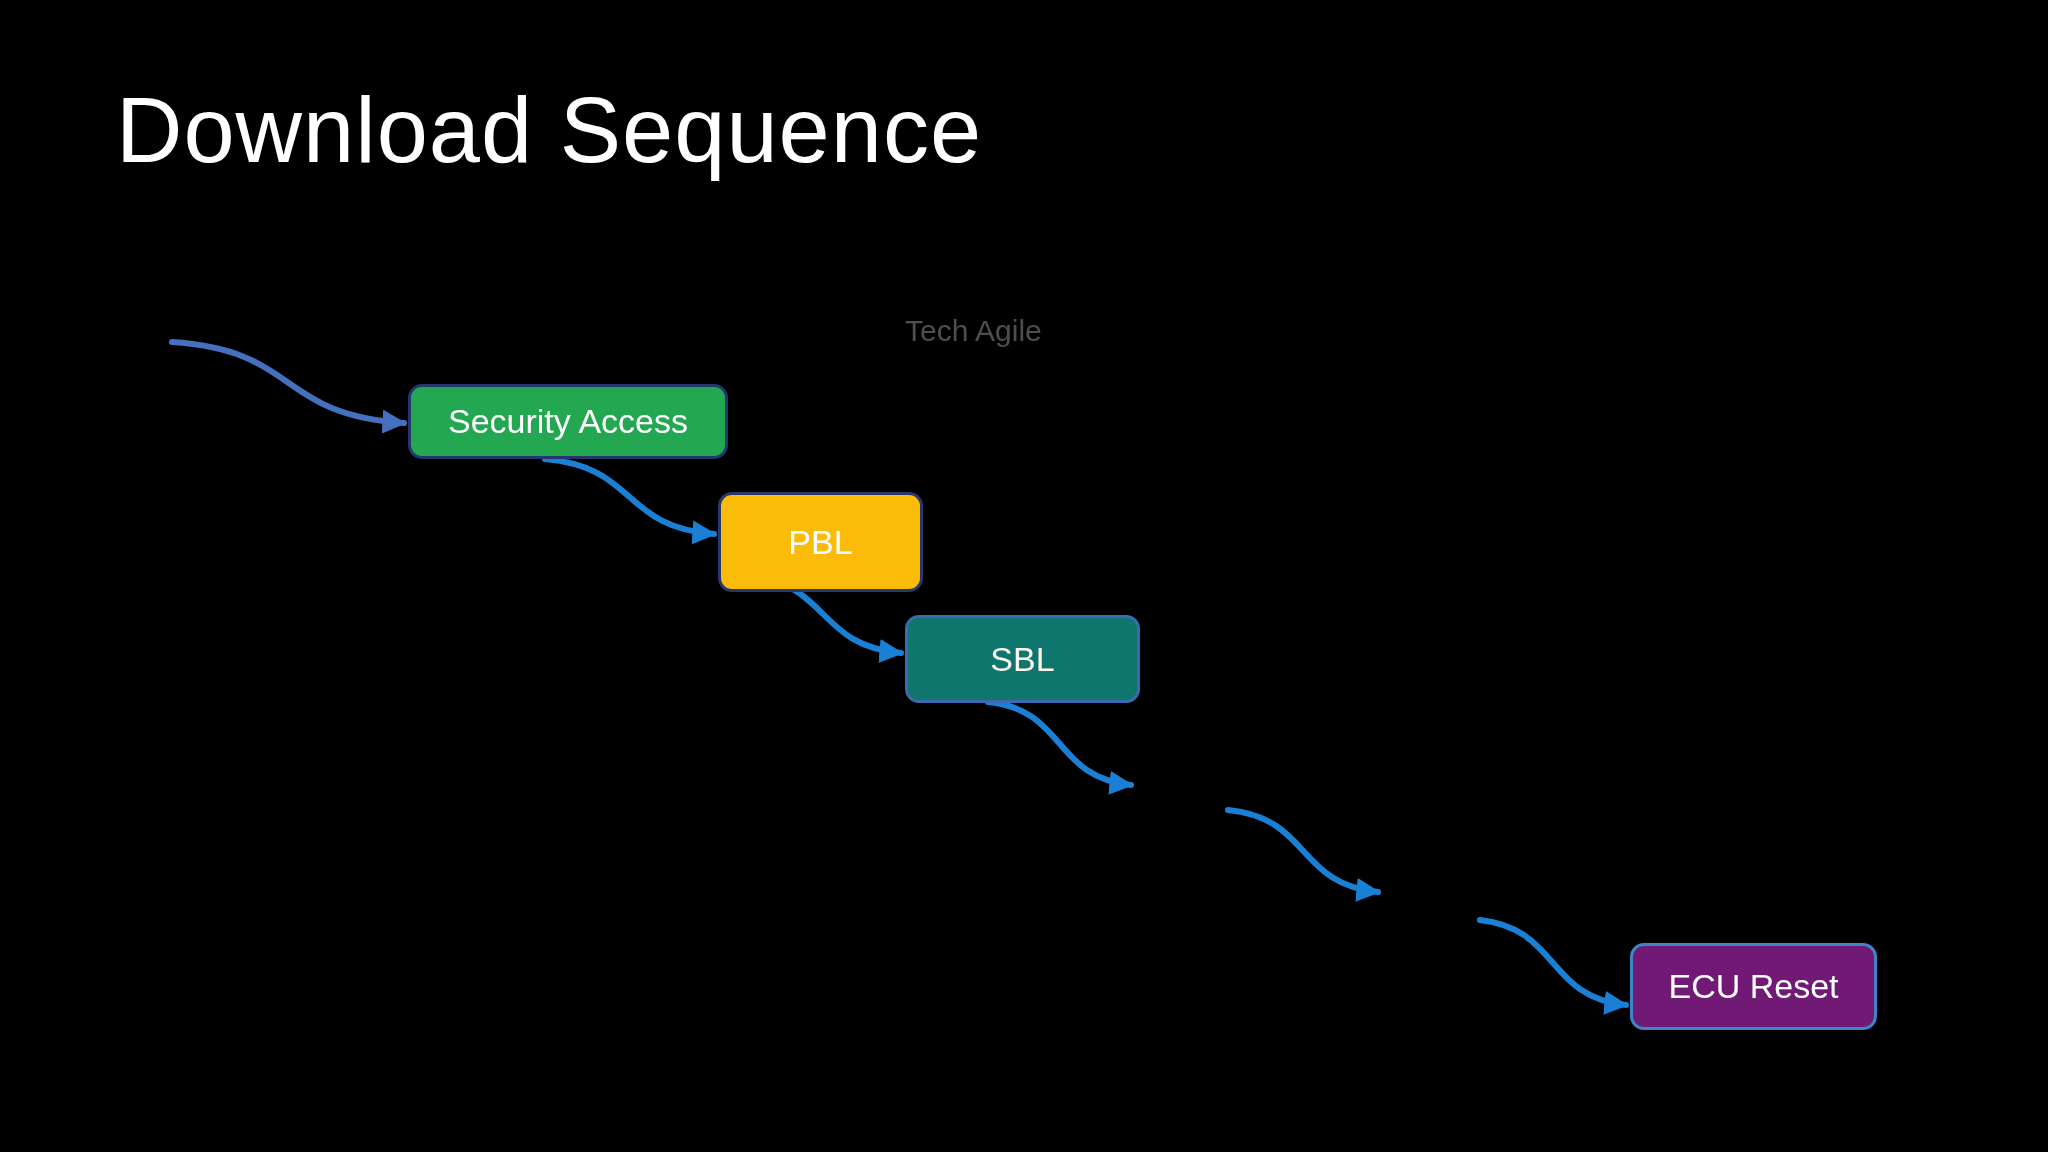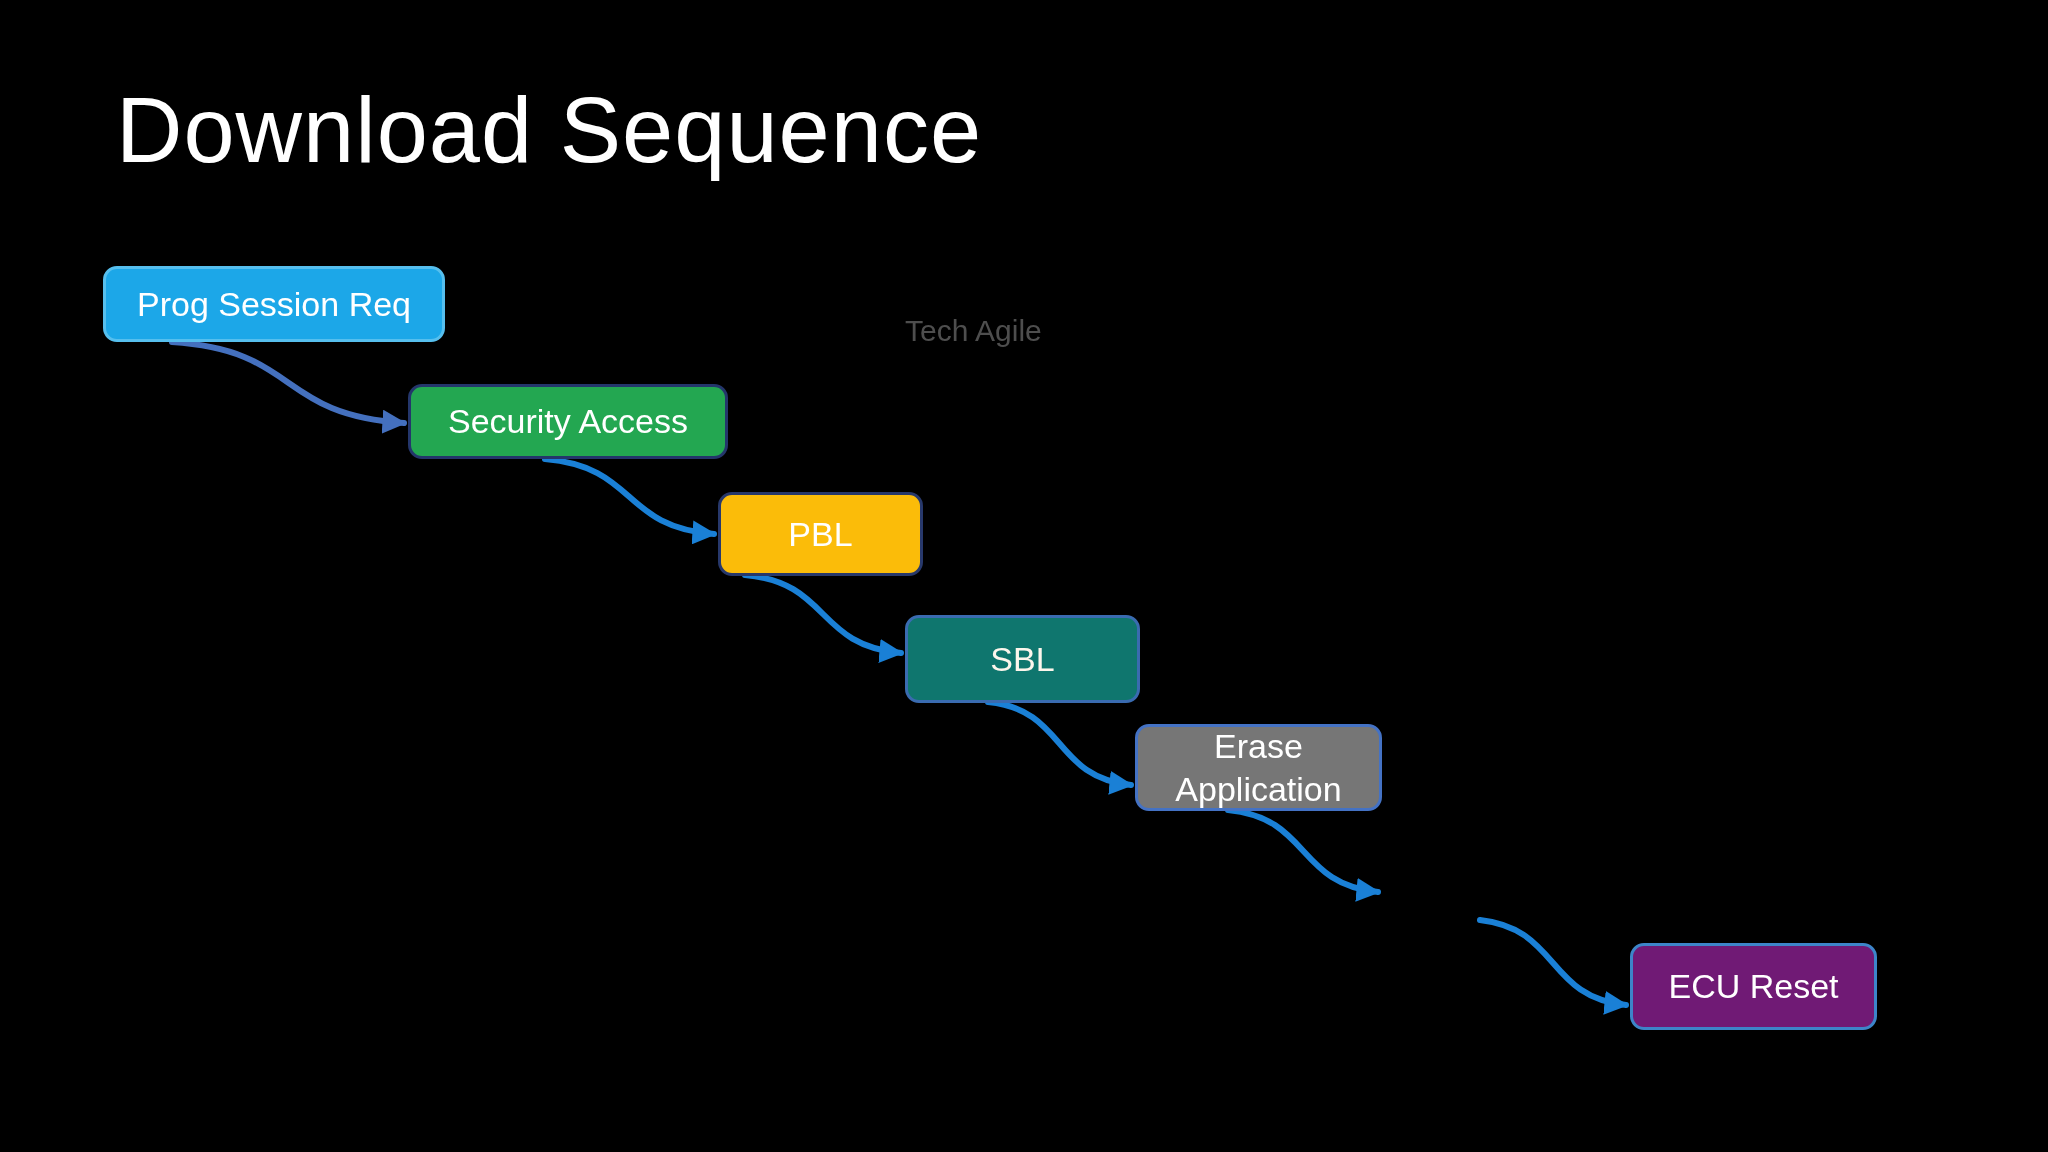--- a/index.html
+++ b/index.html
@@ -44,21 +44,21 @@
     font-size: 34px;
     display: flex;
     align-items: center;
     justify-content: center;
     text-align: center;
     line-height: 1.26;
     padding: 2px 10px;
   }
   .node-1 { left: 103px;  top: 266px; width: 342px; height: 76px; }
   .node-2 { left: 408px;  top: 384px; width: 320px; height: 75px; }
-  .node-3 { left: 718px;  top: 492px; width: 205px; height: 84px; }
+  .node-3 { left: 718px;  top: 492px; width: 205px; height: 100px; }
   .node-4 { left: 905px;  top: 615px; width: 235px; height: 88px; }
   .node-5 { left: 1135px; top: 724px; width: 247px; height: 87px; }
   .node-6 { left: 1382px; top: 834px; width: 250px; height: 87px; }
   .node-7 { left: 1630px; top: 943px; width: 247px; height: 87px; }
 </style>
 </head>
 <body>
 
 <div class="slide" style="background: rgb(0, 0, 0);">
 
@@ -76,32 +76,26 @@
       </marker>
     </defs>
     <path d="M172,342 C300,350 276,415 404,423" fill="none" stroke-width="6" stroke-linecap="round" marker-end="url(#mh-first)" stroke="#4470be"></path>
     <path d="M545,459 C638,467 621,527 714,534" fill="none" stroke-width="6" stroke-linecap="round" marker-end="url(#mh-main)" stroke="#1a80d6"></path>
     <path d="M745,575 C831,583 815,645 901,653" fill="none" stroke-width="6" stroke-linecap="round" marker-end="url(#mh-main)" stroke="#1a80d6"></path>
     <path d="M988,702 C1067,710 1052,777 1131,785" fill="none" stroke-width="6" stroke-linecap="round" marker-end="url(#mh-main)" stroke="#1a80d6"></path>
     <path d="M1228,810 C1311,818 1296,884 1378,892" fill="none" stroke-width="6" stroke-linecap="round" marker-end="url(#mh-main)" stroke="#1a80d6"></path>
     <path d="M1480,920 C1560,929 1546,997 1626,1005" fill="none" stroke-width="6" stroke-linecap="round" marker-end="url(#mh-main)" stroke="#1a80d6"></path>
   </svg>
 
-  <div class="node node-1" style="background: rgb(28, 167, 232); border-color: rgb(86, 191, 238); color: rgb(255, 255, 255);">
-    <span>Prog Session Req</span>
-  </div>
   <div class="node node-2" style="background: rgb(35, 167, 81); border-color: rgb(36, 54, 107); color: rgb(255, 255, 255);">
     <span>Security Access</span>
   </div>
   <div class="node node-3" style="background: rgb(251, 188, 9); border-color: rgb(39, 56, 107); color: rgb(255, 255, 255);">
     <span>PBL</span>
   </div>
   <div class="node node-4" style="background: #0f766e; border-color: rgb(58, 107, 176); color: rgb(253, 246, 236);">
     <span>SBL</span>
   </div>
-  <div class="node node-5" style="background: rgb(118, 118, 118); border-color: rgb(68, 114, 196); color: rgb(255, 255, 255);">
-    <span>Erase Application</span>
-  </div>
   <div class="node node-7" style="background: #701a75; border-color: rgb(61, 133, 201); color: rgb(255, 255, 255);">
     <span>ECU Reset</span>
   </div>
 
 </div>
 
 </body></html>

